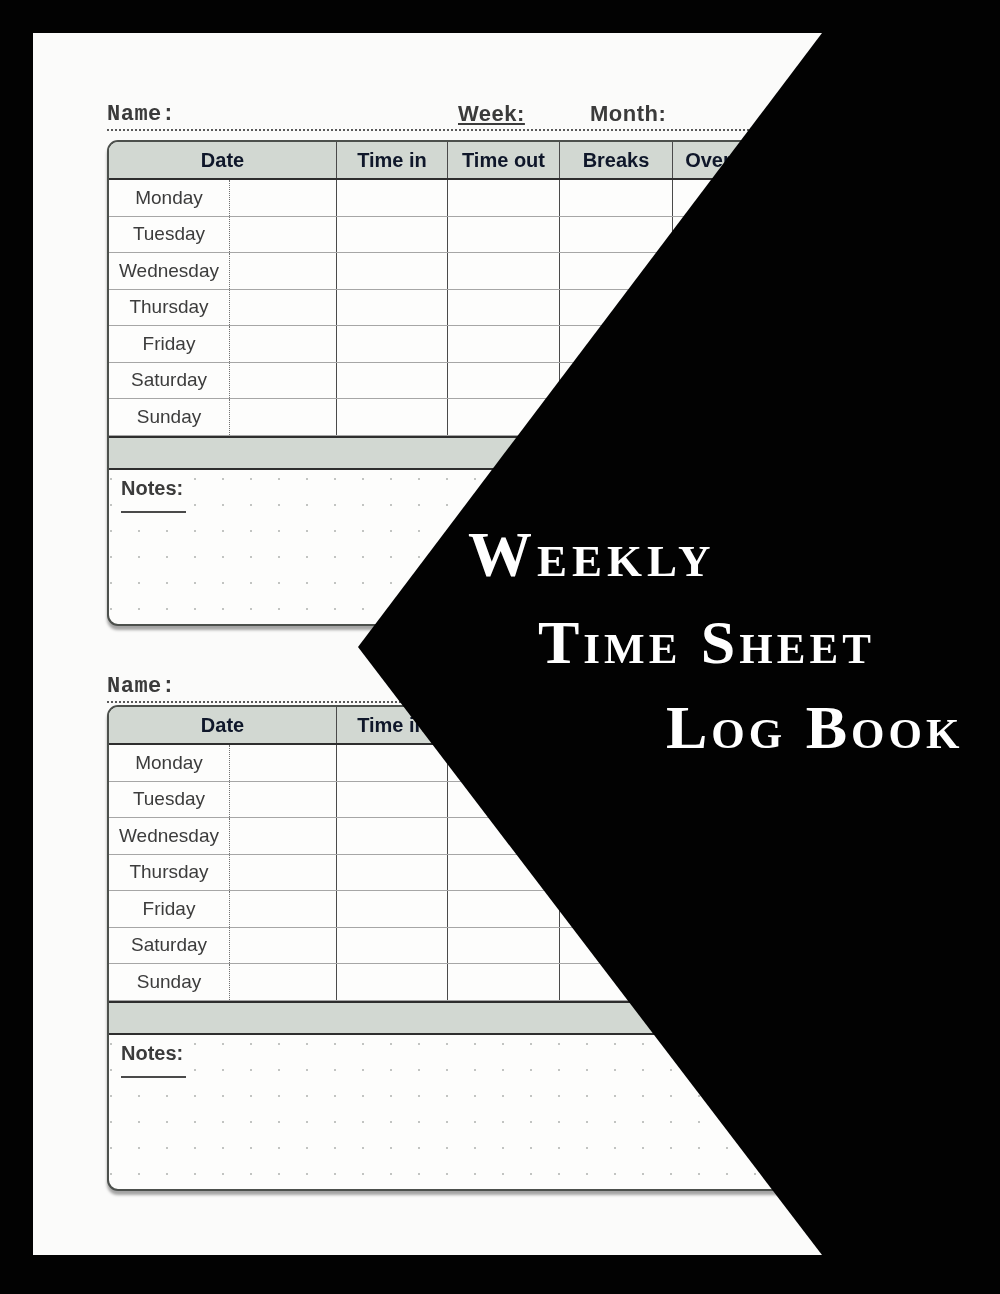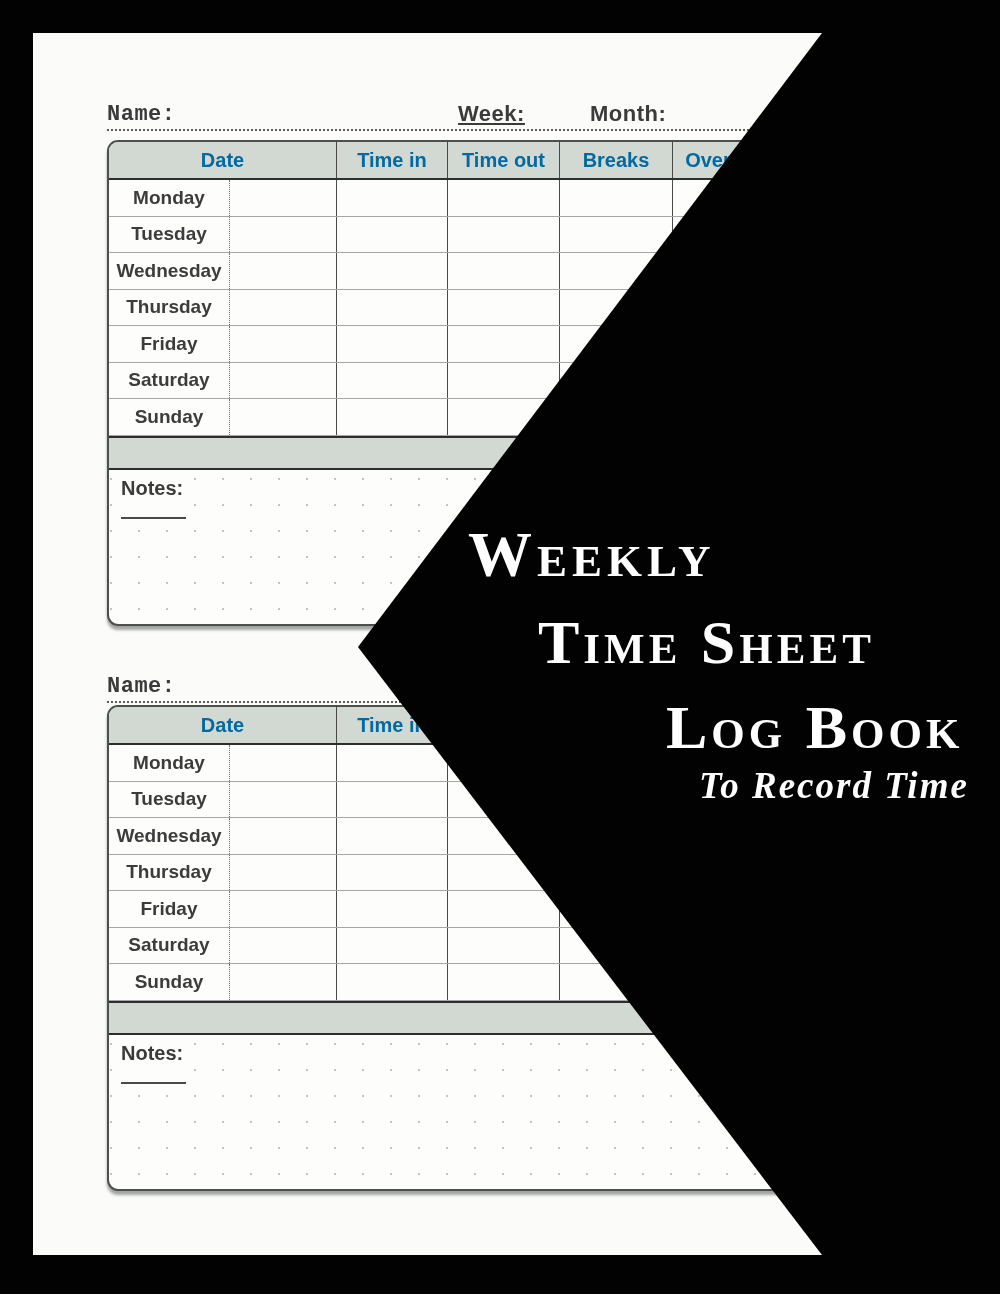--- a/index.html
+++ b/index.html
@@ -39,46 +39,46 @@
   }
   .t-grid{
     display:grid;
     grid-template-columns:120px 107px 111px 112px 113px 112px 1fr;
   }
   .t-header{
     height:36px;background:#d2d8d2;border-bottom:2px solid #2e2e2e;
   }
   .t-header .hc{
     display:flex;align-items:center;justify-content:center;
-    font-size:20px;font-weight:bold;color:#0369a1;
+    font-size:20px;font-weight:bold;color:#0f172a;
   }
   .hc-date{grid-column:1 / 3;}
   .vline{border-left:1.6px solid #4a4a4a;}
   .vdot{border-left:1.5px dotted #6f6f6f;}
   .t-row{
     height:35.5px;border-bottom:1px solid #a6a6a6;
   }
   .t-row:last-of-type{border-bottom:none;}
   .t-row .dc{
     display:flex;align-items:center;justify-content:center;
-    font-size:19px;font-weight:bold;color:#3c3c3c;
+    font-size:19px;font-weight:normal;color:#3c3c3c;
   }
   .t-band{
     height:30px;flex:0 0 30px;background:#d2d8d2;
     border-top:2px solid #2e2e2e;border-bottom:2px solid #2e2e2e;
   }
   .t-notes{
     flex:1;position:relative;
     background-image:radial-gradient(circle,#c2c4c2 1.1px,rgba(0,0,0,0) 1.5px);
     background-size:28px 26px;background-position:16px 22px;
   }
   .notes-label{
     position:absolute;left:12px;top:7px;
     font-size:20px;font-weight:bold;color:#3b3b3b;
-    border-bottom:2.5px solid #4a4a4a;padding:0 3px 17px 0;
+    border-bottom:2.5px solid #4a4a4a;padding:0 3px 11px 0;
     background:#fdfdfc;
   }
 
   
   .wedge{
     position:absolute;inset:0;background:#020202;
     clip-path:polygon(789px 0, 100% 0, 100% 100%, 789px 100%, 325px 614px);
   }
 
   
@@ -282,15 +282,14 @@
     <div class="t-notes">
       <span class="notes-label">Notes:</span>
     </div>
   </div>
 
   <div class="wedge"></div>
 
   <div class="title-line tl1">Weekly</div>
   <div class="title-line tl2">Time Sheet</div>
   <div class="title-line tl3">Log Book</div>
-  <div class="tsub">To Record Time</div>
 
 </div>
 
 </body></html>

